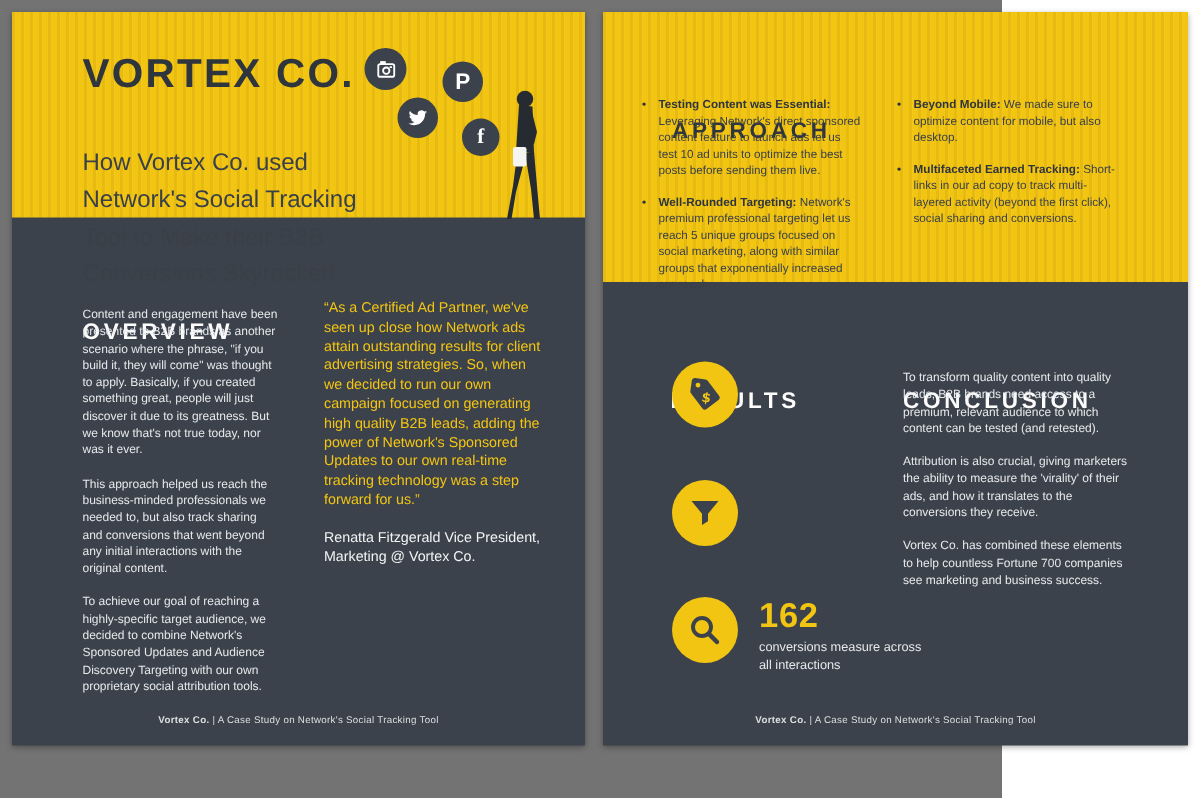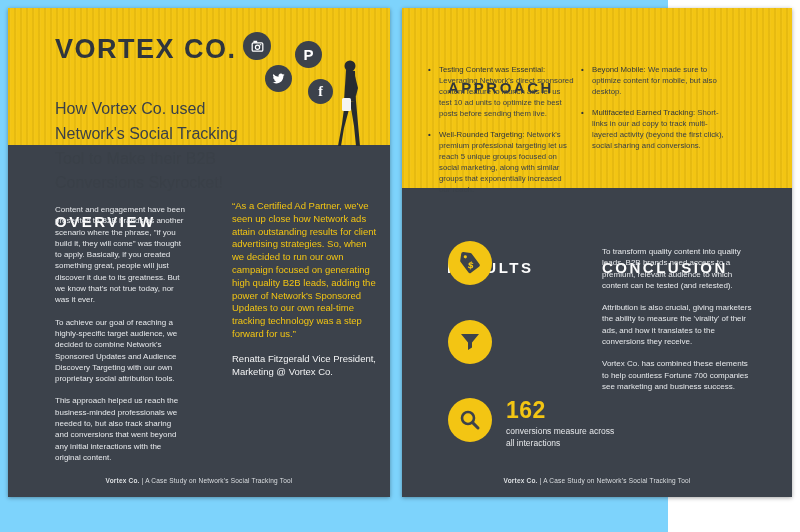--- a/index.html
+++ b/index.html
@@ -1,18 +1,18 @@
 <!DOCTYPE html>
 <html><head>
 <meta charset="utf-8">
 <style>
   * { margin: 0; padding: 0; box-sizing: border-box; }
   html,body { width: 800px; height: 532px; background: #ffffff; overflow: hidden;
     font-family: "Liberation Sans", "DejaVu Sans", sans-serif; }
-  .canvas { position: relative; width: 668px; height: 532px; background:#7dd3fc; }
+  .canvas { position: relative; width: 668px; height: 532px; background:#737373; }
 
   .page { position: absolute; top: 8px; height: 489px; background: #3C424B;
     box-shadow: 0 1px 4px rgba(0,0,0,.35); }
   .page1 { left: 8px; width: 382px; }
   .page2 { left: 402px; width: 390px; }
 
   .yellow { position: absolute; left: 0; top: 0; width: 100%;
     background: #F3C513;
     background-image: repeating-linear-gradient(to right,
       rgba(120,90,0,.10) 0px, rgba(120,90,0,.10) 2px,
@@ -36,37 +36,37 @@
 
   .person { position:absolute; left:326px; top:50px; }
 
   .sec-heading { color:#FDFDFD; font-size:15px; font-weight:bold; letter-spacing:2.5px;margin-top:45px; }
   .sec-heading.on-yellow { color:#2F353D; }
 
   .p1-overview-h { position:absolute; left:47px; top:160px; }
   .p1-col-left { position:absolute; left:47px; top:196px; width:130px;
     color:#E6E8EB; font-size:8px; line-height:11.3px; }
   .p1-col-left p + p, .p2-conclusion p + p { margin-top:11px; }
-  .p1-quote { position:absolute; left:224px; top:192px; width:148px;
+  .p1-quote { position:absolute; left:208px; top:192px; width:148px;
     color:#F3C513; font-size:9.5px; line-height:12.8px; }
   .p1-attrib { margin-top:12px; color:#F2F3F4; }
 
   .footer { position:absolute; left:0; bottom:13px; width:100%; text-align:center;
     color:#DCDFE2; font-size:6.5px; letter-spacing:.2px; }
   .footer b { font-weight:bold; }
 
   .p2-approach-h { position:absolute; left:46px; top:26px; }
   .bullets { position:absolute; top:56px; width:146px; list-style:none; }
   .bullets.left { left:26px; }
-  .bullets.right { left:179px; }
+  .bullets.right { left:196px; }
   .bullets li { position:relative; padding-left:11px; margin-bottom:10px;
     font-size:7.8px; line-height:11px; color:#3A4048; }
   .bullets li::before { content:"•"; position:absolute; left:0; top:0; color:#2F353D;
     font-weight:bold; }
-  .bullets b { color:#2F353D; font-weight:normal; }
+  .bullets b { color:#2F353D; font-weight:bold; }
 
   .p2-results-h { position:absolute; left:45px; top:206px; }
   .p2-conclusion-h { position:absolute; left:200px; top:206px; }
   .p2-conclusion { position:absolute; left:200px; top:238px; width:152px;
     color:#E6E8EB; font-size:8px; line-height:11.3px; }
 
   .result-row { position:absolute; left:46px; display:flex; }
   .result-row .bubble { width:44px; height:44px; border-radius:50%; background:#F3C513;
     flex:0 0 44px; display:flex; align-items:center; justify-content:center; }
   .result-row .bubble svg { display:block; }
@@ -113,22 +113,22 @@
           <rect x="8" y="40" width="9" height="13" rx="1.5" fill="#F4F4F2"></rect>
           <path d="M20 14 L24 30 L22 38 L19 36 Z" fill="#262B31"></path>
         </svg>
       </div>
     </div>
 
     <div class="sec-heading p1-overview-h">OVERVIEW</div>
 
     <div class="p1-col-left">
       <p>Content and engagement have been presented to B2B brands as another scenario where the phrase, "if you build it, they will come" was thought to apply. Basically, if you created something great, people will just discover it due to its greatness. But we know that's not true today, nor was it ever.</p>
+      <p>This approach helped us reach the business-minded professionals we needed to, but also track sharing and conversions that went beyond any initial interactions with the original content.</p>
       <p>To achieve our goal of reaching a highly-specific target audience, we decided to combine Network's Sponsored Updates and Audience Discovery Targeting with our own proprietary social attribution tools.</p>
-      <p>This approach helped us reach the business-minded professionals we needed to, but also track sharing and conversions that went beyond any initial interactions with the original content.</p>
     </div>
 
     <div class="p1-quote">
       <p>“As a Certified Ad Partner, we've seen up close how Network ads attain outstanding results for client advertising strategies. So, when we decided to run our own campaign focused on generating high quality B2B leads, adding the power of Network's Sponsored Updates to our own real-time tracking technology was a step forward for us.”</p>
       <p class="p1-attrib">Renatta Fitzgerald Vice President, Marketing @ Vortex Co.</p>
     </div>
 
     <div class="footer">
       <b>Vortex Co.</b><span> | A Case Study on Network's Social Tracking Tool</span>
     </div>

